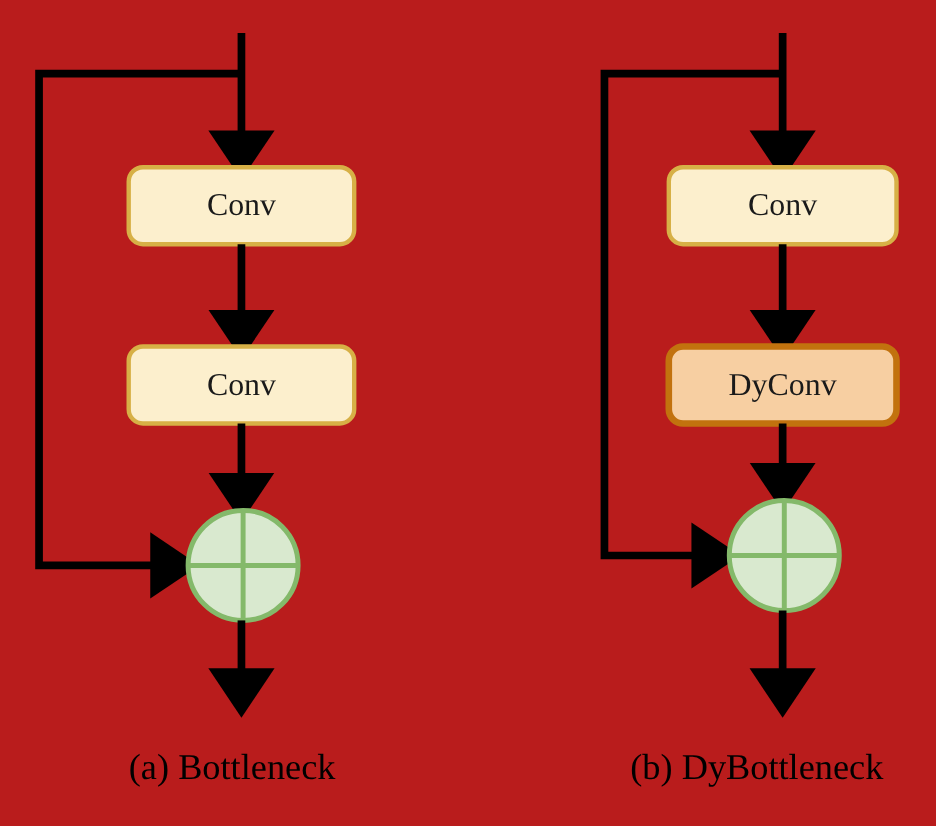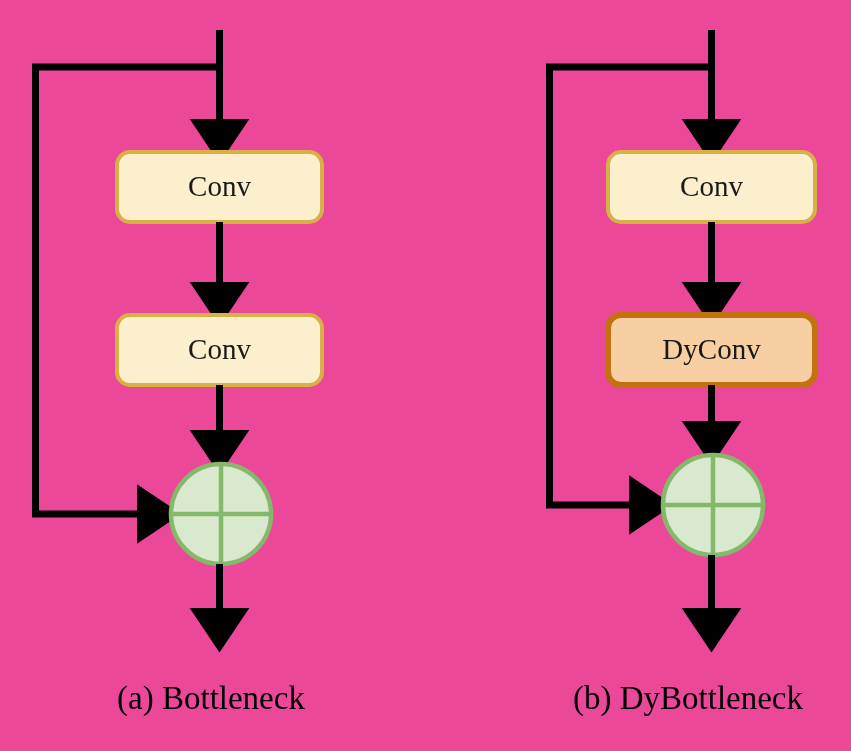--- a/index.html
+++ b/index.html
@@ -11,21 +11,21 @@
   body {
     width: 851px;
     height: 751px;
     font-family: "Liberation Serif", "DejaVu Serif", serif;
     overflow: hidden;
   }
   #figure {
     position: relative;
     width: 851px;
     height: 751px;
-    background: #ec4899;
+    background: #b91c1c;
   }
   #diagram-svg {
     position: absolute;
     left: 0;
     top: 0;
     width: 851px;
     height: 751px;
     display: block;
   }
   .block-label {

